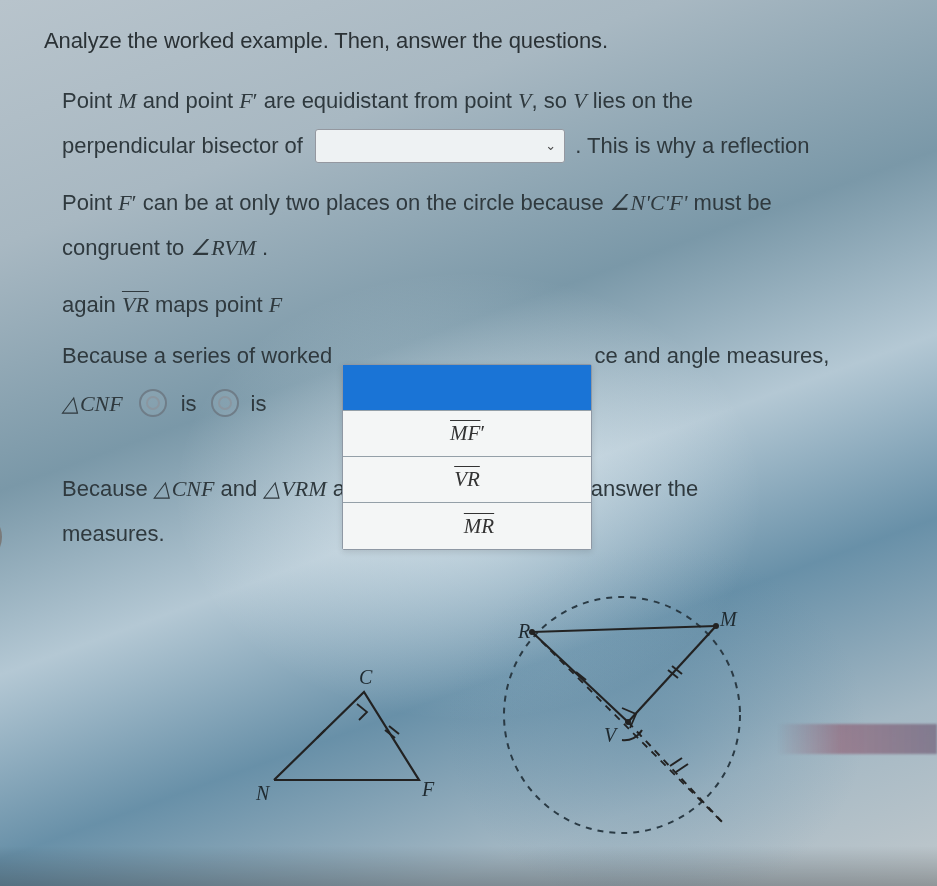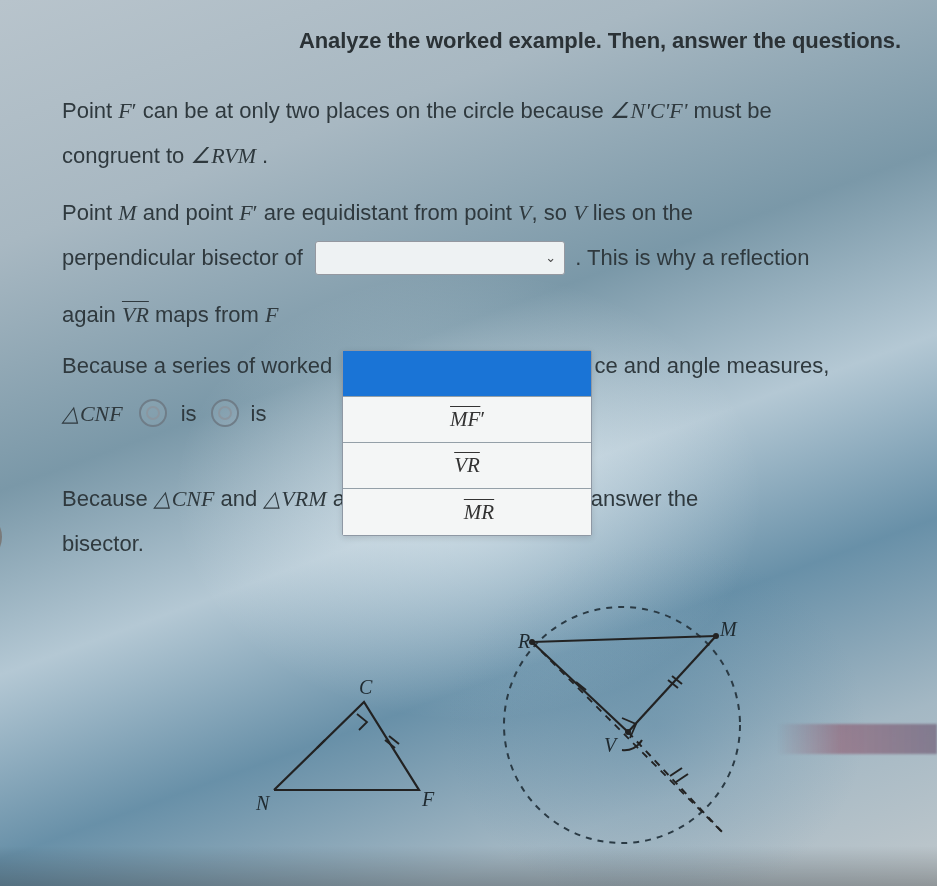--- a/index.html
+++ b/index.html
@@ -13,23 +13,22 @@
     overflow: hidden;
   }
   .overlay-blur {
     position: absolute; inset: 0;
     background: radial-gradient(ellipse 420px 320px at 50% 56%, rgba(240,248,252,0.5), transparent 70%),
                 radial-gradient(ellipse 300px 260px at 70% 82%, rgba(80,130,160,0.35), transparent 70%);
     pointer-events: none;
   }
   .content { position: relative; z-index: 2; }
   .heading {
-    font-weight: 700; font-size: 22px; color: #2b3236; margin-bottom: 34px;
+    font-weight: 400; font-size: 22px; color: #2b3236; margin-bottom: 24px;
     letter-spacing: -0.1px;
-    text-align: right;
   }
   .para { font-size: 22px; color: #2f393e; line-height: 2.05; margin-bottom: 12px; }
   .indent { padding-left: 18px; }
   .mathi { font-style: italic; font-family: "Times New Roman", Georgia, serif; }
   .mathi.prime::after { content: "′"; font-style: normal; }
   .angle::before { content: "∠"; margin-right: 1px; }
   .overline { text-decoration: overline; text-decoration-thickness: 1.3px; font-style: italic; }
   .triangle::before { content: "△"; margin-right: 1px; }
 
   .dropdown-box {
@@ -44,21 +43,21 @@
   }
   .dropdown-box .chev {
     position: absolute; right: 8px; top: 50%; transform: translateY(-50%);
     font-size: 13px; color: #4a4a4a;
   }
 
   .row-line3 { display: flex; align-items: center; gap: 4px; flex-wrap: nowrap; }
 
   .dropdown-menu {
     position: absolute;
-    left: 298px; top: 322px;
+    left: 298px; top: 336px;
     width: 250px;
     background: #fff;
     border: 1px solid #8e98a4;
     border-radius: 2px;
     box-shadow: 0 2px 6px rgba(0,0,0,0.12);
     z-index: 50;
   }
   .dropdown-menu .dm-row {
     height: 46px; border-bottom: 1px solid #94a0a8;
     display: flex; align-items: center; justify-content: center;
@@ -109,39 +108,39 @@
 <body>
 
 <div class="overlay-blur"></div>
 <div class="side-knob"></div>
 <div class="bottom-strip"></div>
 <div class="bottom-fade"></div>
 
 <div class="content">
 
   <div class="heading">Analyze the worked example. Then, answer the questions.</div>
-
-  <div class="para indent">
-    <span>Point </span><span class="mathi prime">F</span><span> can be at only two places on the circle because </span><span class="mathi angle">N'C'F'</span><span> must be</span>
-    <br>
-    <span>congruent to </span><span class="mathi angle">RVM</span><span> .</span>
-  </div>
 
   <div class="para indent" style="margin-top:8px;">
     <span>Point </span><span class="mathi">M</span><span> and point </span><span class="mathi prime">F</span><span> are equidistant from point </span><span class="mathi">V</span><span>, so </span><span class="mathi">V</span><span> lies on the</span>
     <br>
     <span>perpendicular bisector of</span>
     <span class="dropdown-box">
       <span class="chev">⌄</span>
     </span>
     <span>. This is why a reflection</span>
   </div>
 
+  <div class="para indent">
+    <span>Point </span><span class="mathi prime">F</span><span> can be at only two places on the circle because </span><span class="mathi angle">N'C'F'</span><span> must be</span>
+    <br>
+    <span>congruent to </span><span class="mathi angle">RVM</span><span> .</span>
+  </div>
+
   <div class="para indent" style="margin-top:2px;">
-    <span>again </span><span class="mathi overline">VR</span><span> maps from </span><span class="mathi">F</span>
+    <span>again </span><span class="mathi overline">VR</span><span> maps point </span><span class="mathi">F</span>
   </div>
 
   <div class="para indent" style="margin-top:-6px; position:relative;">
     <span>Because a series of worked</span>
     <span style="display:inline-block; width:250px;"></span>
     <span class="partial-right">ce and angle measures,</span>
   </div>
 
   <div class="para indent row-line3" style="margin-top:-10px;">
     <span class="mathi triangle" style="margin-right:8px;">CNF</span>
@@ -169,21 +168,21 @@
         <span class="mathi overline">VR</span>
       </div>
     <div class="dm-row">
         <span class="mathi overline">MR</span>
       </div>
   </div>
 
   <div class="para indent consider">
     <span>Because </span><span class="mathi triangle">CNF</span><span> and </span><span class="mathi triangle">VRM</span><span> again. Use the diagram to answer the</span>
     <br>
-    <span>bisector.</span>
+    <span>measures.</span>
   </div>
 
   <div class="diagram-area">
 
     <svg class="tri-small" width="190" height="150">
       <polyline points="15,120 105,32 160,120 15,120" fill="none" stroke="#222" stroke-width="2.2"></polyline>
 
       <polyline points="98,44 108,52 100,60" fill="none" stroke="#222" stroke-width="1.8"></polyline>
 
       <line x1="58" y1="78" x2="66" y2="70" stroke="#222" stroke-width="2"></line>

